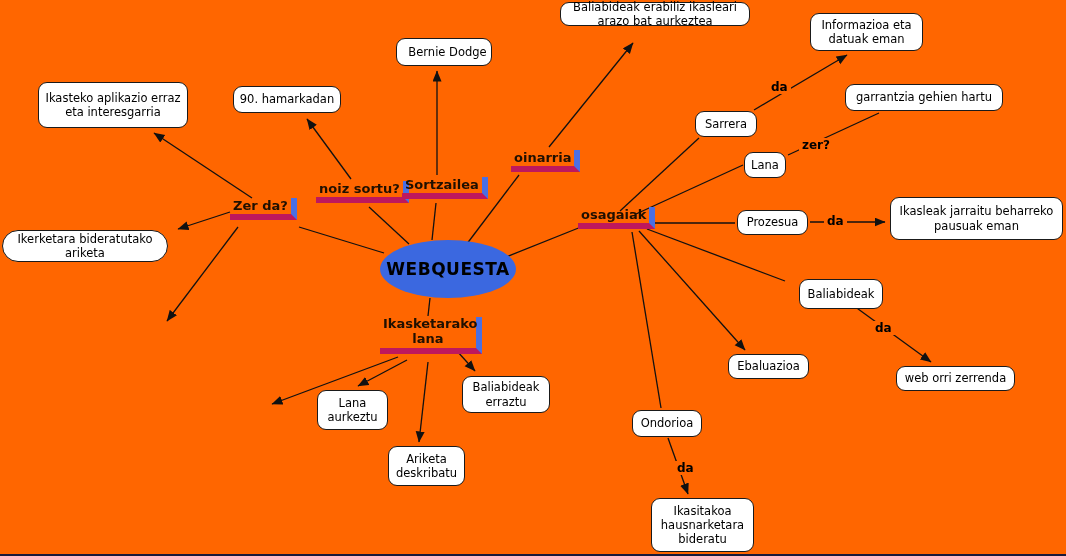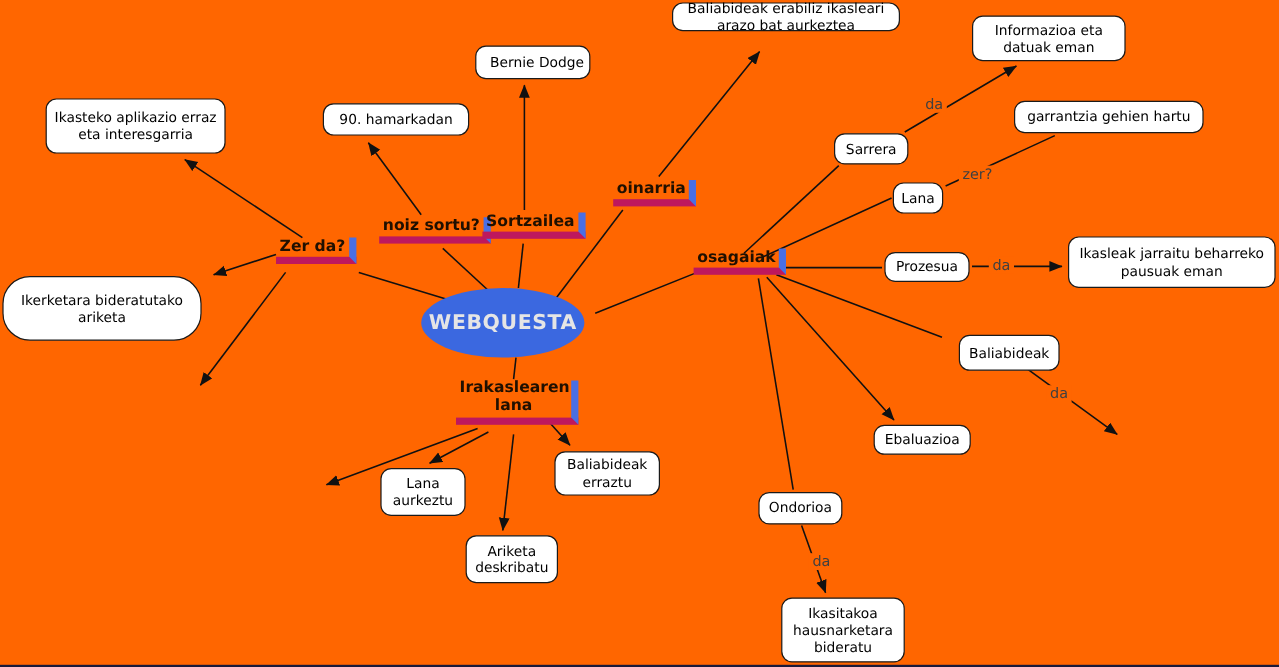--- a/index.html
+++ b/index.html
@@ -17,41 +17,41 @@
     background:#FFFFFF;
     border:1.2px solid #1a1a1a;
     border-radius:9px;
     display:flex;align-items:center;justify-content:center;
     text-align:center;
     font-size:11.5px;line-height:1.22;color:#000;
     padding:2px 4px;
   }
   .center-node{
     position:absolute;
-    left:351px;top:240px;width:136px;height:58px;
+    left:380px;top:240px;width:136px;height:58px;
     background:#3B68E0;
     border-radius:50%;
     display:flex;align-items:center;justify-content:center;
     font-size:17px;font-weight:bold;letter-spacing:.5px;
-    color:#e5e5e5;
+    color:#000000;
   }
   .link-label{
     position:absolute;
     font-size:13px;font-weight:bold;color:#201000;
     border-bottom:6px solid #be185d;
     border-right:6px solid #4A6FE3;
     padding:0 3px 1px 3px;
     white-space:nowrap;
   }
   .link-label.multiline{
     white-space:normal;text-align:center;line-height:1.15;
   }
   .edge-label{
     position:absolute;
-    font-size:12px;font-weight:normal;color:#404040;
+    font-size:12px;font-weight:bold;color:#000000;
     background:#FF6600;
     padding:0 3px;
     white-space:nowrap;
   }
   .bottom-edge{
     position:absolute;left:0;bottom:0;width:1066px;height:2px;
     background:#1a1a3a;
   }
 </style>
 </head>
@@ -102,41 +102,42 @@
     </g>
   </svg>
 
   <div class="center-node">WEBQUESTA</div>
 
   <div class="link-label" style="left:230px;top:198px;">Zer da?</div>
   <div class="link-label" style="left:316px;top:181px;">noiz sortu?</div>
   <div class="link-label" style="left:402px;top:177px;">Sortzailea</div>
   <div class="link-label" style="left:511px;top:150px;">oinarria</div>
   <div class="link-label" style="left:578px;top:207px;">osagaiak</div>
-  <div class="link-label multiline" style="left:380px;top:317px;width:90px;">Irakaslearen lana</div>
+  <div class="link-label multiline" style="left:380px;top:317px;width:90px;">Ikasketarako lana</div>
 
   <div class="edge-label" style="left:768px;top:80px;">da</div>
   <div class="edge-label" style="left:799px;top:138px;">zer?</div>
   <div class="edge-label" style="left:824px;top:214px;">da</div>
   <div class="edge-label" style="left:872px;top:321px;">da</div>
   <div class="edge-label" style="left:674px;top:461px;">da</div>
 
   <div class="node" style="left:38px;top:82px;width:150px;height:46px;">Ikasteko aplikazio erraz eta interesgarria</div>
-  <div class="node" style="left:2px;top:230px;width:166px;height:54px;border-radius:23px;">Ikerketara bideratutako ariketa</div>
-  <div class="node" style="left:233px;top:86px;width:122px;height:27px;margin-left:36px;">90. hamarkadan</div>
+  <div class="node" style="left:2px;top:230px;width:166px;height:32px;border-radius:23px;">Ikerketara bideratutako ariketa</div>
+  <div class="node" style="left:233px;top:86px;width:108px;height:27px;">90. hamarkadan</div>
   <div class="node" style="left:396px;top:38px;width:96px;height:28px;padding-left:11px;">Bernie Dodge</div>
   <div class="node" style="left:560px;top:2px;width:190px;height:24px;">Baliabideak erabiliz ikasleari arazo bat aurkeztea</div>
-  <div class="node" style="left:810px;top:13px;width:128px;height:38px;">Informazioa eta datuak eman</div>
+  <div class="node" style="left:810px;top:13px;width:113px;height:38px;">Informazioa eta datuak eman</div>
   <div class="node" style="left:845px;top:84px;width:158px;height:27px;">garrantzia gehien hartu</div>
   <div class="node" style="left:695px;top:111px;width:62px;height:26px;">Sarrera</div>
   <div class="node" style="left:744px;top:152px;width:42px;height:26px;">Lana</div>
   <div class="node" style="left:737px;top:210px;width:71px;height:25px;">Prozesua</div>
   <div class="node" style="left:890px;top:197px;width:173px;height:43px;">Ikasleak jarraitu beharreko pausuak eman</div>
   <div class="node" style="left:770px;top:279px;width:84px;height:30px;margin-left:29px;">Baliabideak</div>
   <div class="node" style="left:728px;top:354px;width:81px;height:25px;">Ebaluazioa</div>
+  <div class="node" style="left:896px;top:366px;width:119px;height:25px;">web orri zerrenda</div>
   <div class="node" style="left:632px;top:410px;width:70px;height:27px;">Ondorioa</div>
   <div class="node" style="left:651px;top:498px;width:103px;height:54px;">Ikasitakoa hausnarketara bideratu</div>
   <div class="node" style="left:317px;top:390px;width:71px;height:40px;">Lana aurkeztu</div>
   <div class="node" style="left:377px;top:446px;width:77px;height:40px;margin-left:11px;">Ariketa deskribatu</div>
   <div class="node" style="left:462px;top:376px;width:88px;height:37px;">Baliabideak erraztu</div>
 
   <div class="bottom-edge"></div>
 </div>
 
 </body></html>

